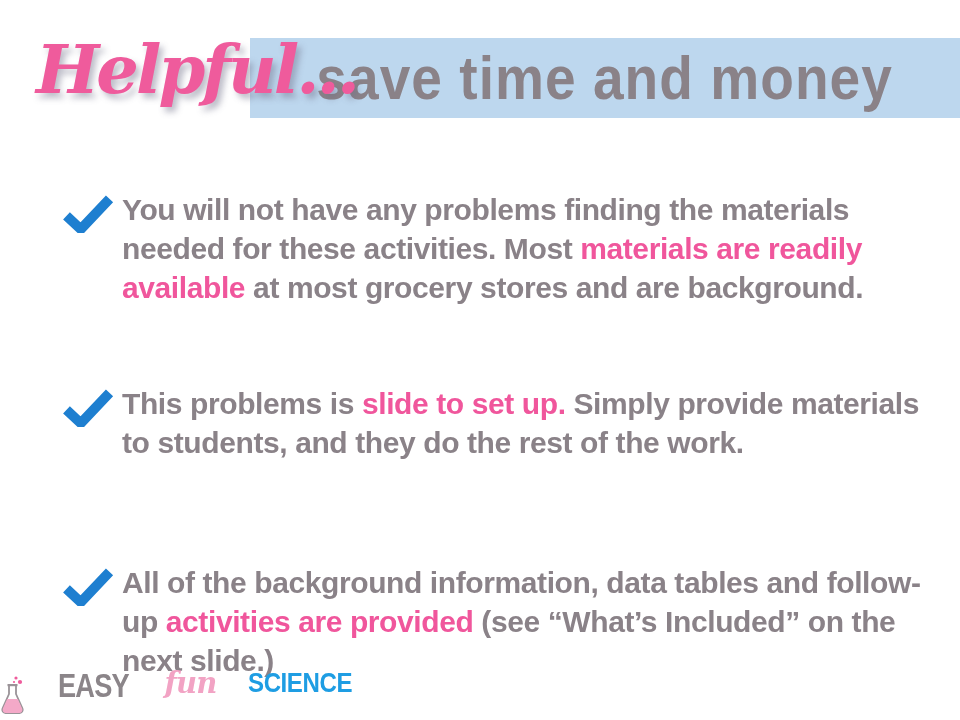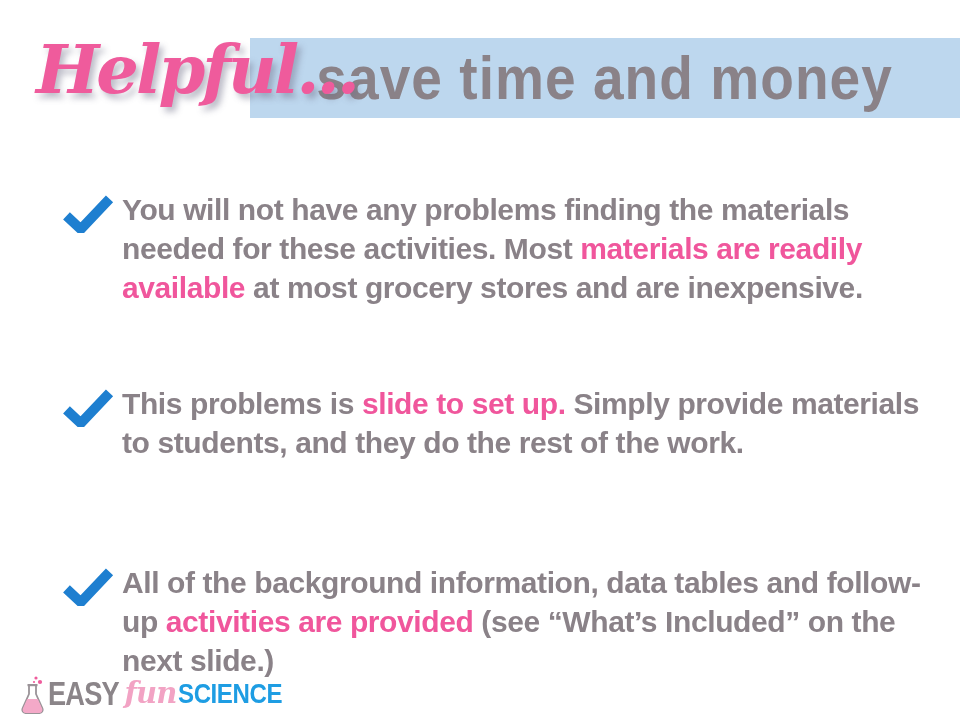--- a/index.html
+++ b/index.html
@@ -68,24 +68,25 @@
     font-weight: bold;
     line-height: 39px;
     letter-spacing: -0.4px;
     color: #8a8288;
   }
   .hl { color: #f0569c; }
 
   
   .logo {
     position: absolute;
-    left: 20px; top: 672px;
+    left: 0; top: 672px;
     display: flex;
-    align-items: center;
+    align-items: flex-start;
     z-index: 2;
+    gap: 30px;
   }
   .logo svg { display: block; margin-right: 2px; }
   .logo-easy {
     display: inline-block;
     font-size: 34px;
     font-weight: bold;
     color: #8b8589;
     letter-spacing: -1px;
     line-height: 0.82;
     transform: scaleX(0.80);
@@ -122,21 +123,21 @@
 </div>
 <div class="title-script">Helpful...</div>
 
 <div class="bullet bullet-1">
   <div class="check-wrap">
     <svg viewBox="0 0 58 42">
         <path d="M5 23 L21 38 L53 4" fill="none" stroke="#1e7fd0" stroke-width="11" stroke-linecap="butt" stroke-linejoin="miter"></path>
       </svg>
   </div>
   <div class="bullet-text">
-    <span>You will not have any problems finding the materials needed for these activities. Most </span><span class="hl">materials are readily available</span><span> at most grocery stores and are inexpensive.</span>
+    <span>You will not have any problems finding the materials needed for these activities. Most </span><span class="hl">materials are readily available</span><span> at most grocery stores and are background.</span>
   </div>
 </div>
 
 <div class="bullet bullet-2">
   <div class="check-wrap">
     <svg viewBox="0 0 58 42">
         <path d="M5 23 L21 38 L53 4" fill="none" stroke="#1e7fd0" stroke-width="11" stroke-linecap="butt" stroke-linejoin="miter"></path>
       </svg>
   </div>
   <div class="bullet-text">

